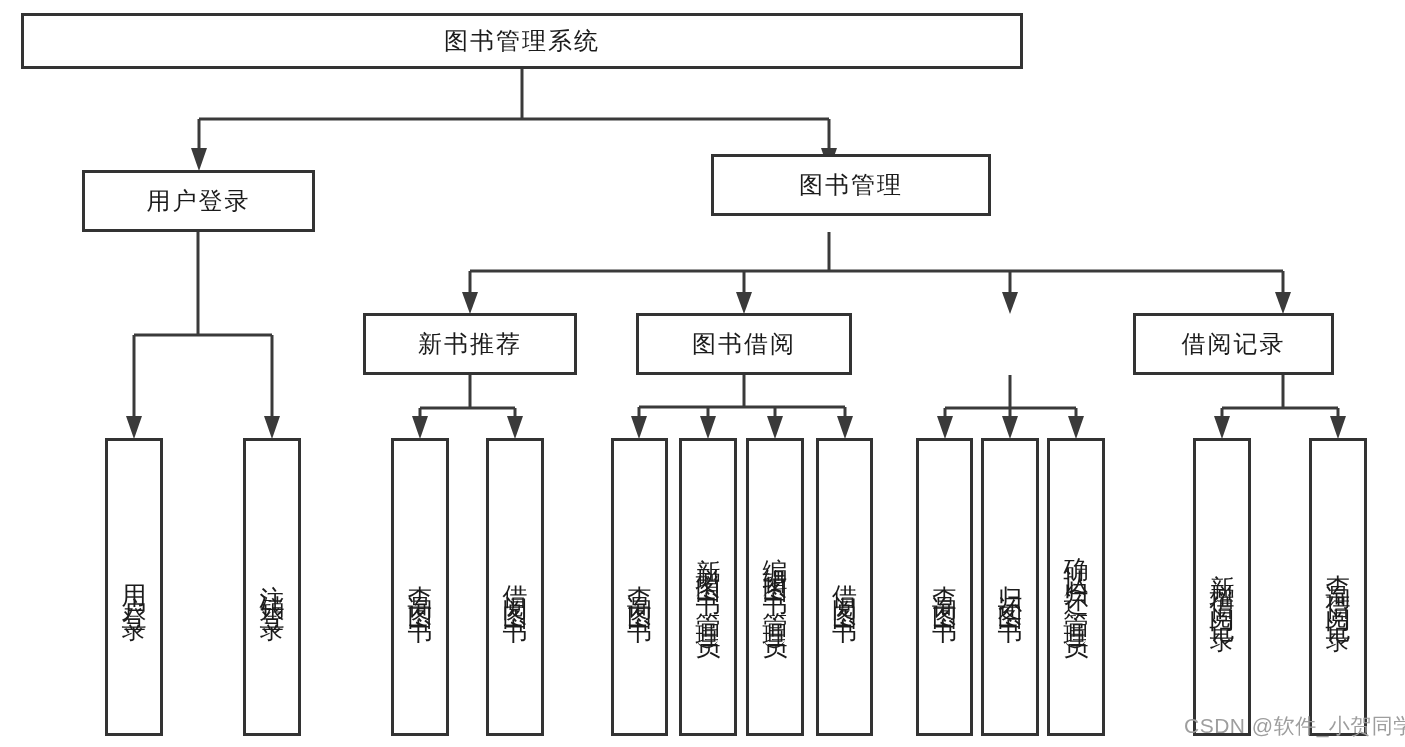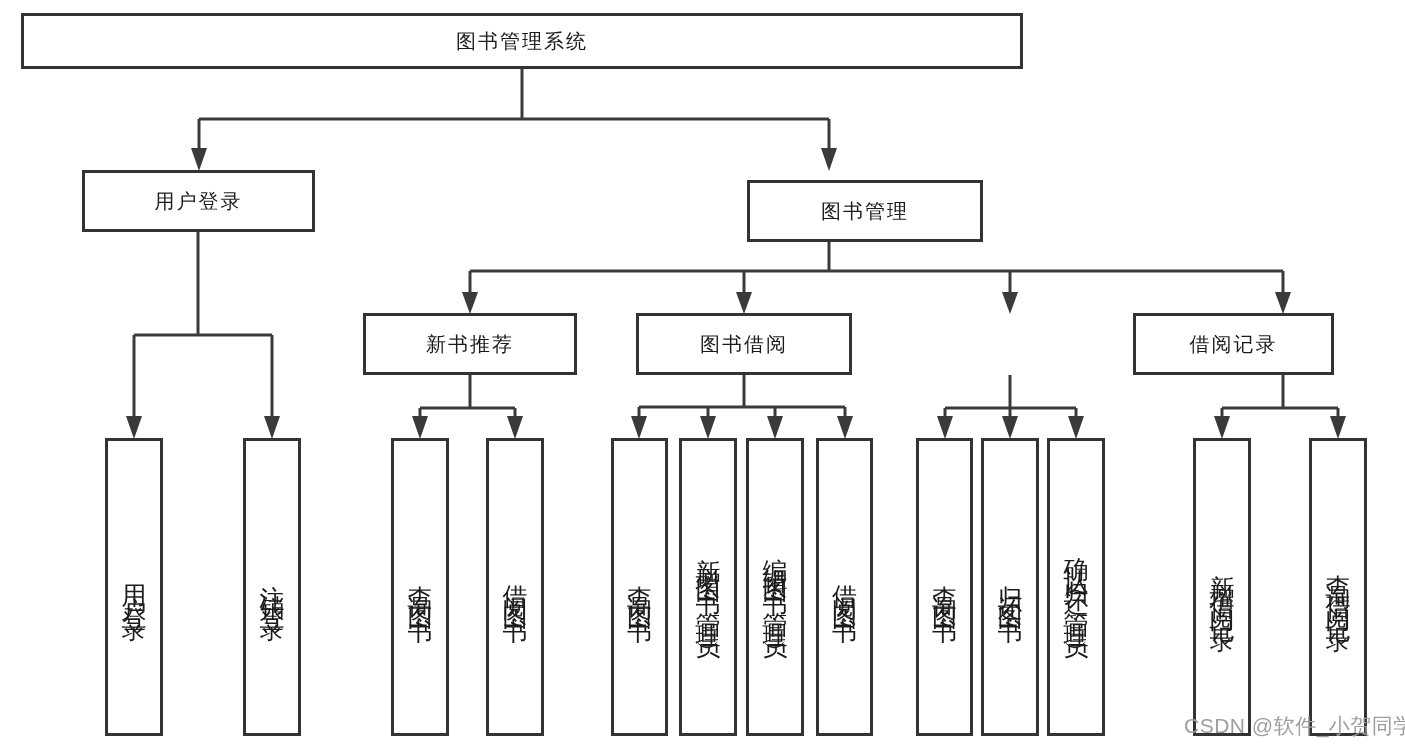--- a/index.html
+++ b/index.html
@@ -26,35 +26,35 @@
     box-sizing: border-box;
     border: 3px solid #333333;
     background: #ffffff;
     display: flex;
     align-items: center;
     justify-content: center;
     color: #1b1b1b;
     z-index: 2;
   }
   .hbox {
-    font-size: 20px;
+    font-size: 24px;
     letter-spacing: 2px;
     white-space: nowrap;
   }
   .vbox span {
     writing-mode: vertical-rl;
     text-orientation: mixed;
     font-size: 25px;
     letter-spacing: 11px;
     line-height: 1;
   }
   
   .n-root { left: 21px;   top: 13px;  width: 1002px; height: 56px; }
   .n-l2a  { left: 82px;   top: 170px; width: 233px;  height: 62px; }
-  .n-l2b  { left: 711px;  top: 180px; width: 236px;  height: 62px; margin-left: 36px; }
+  .n-l2b  { left: 711px;  top: 154px; width: 280px;  height: 62px; }
   .n-l3a  { left: 363px;  top: 313px; width: 214px;  height: 62px; }
   .n-l3b  { left: 636px;  top: 313px; width: 216px;  height: 62px; text-align: center; }
   .n-l3c  { left: 902px;  top: 313px; width: 216px;  height: 62px; }
   .n-l3d  { left: 1133px; top: 313px; width: 201px;  height: 62px; }
   .n-a1 { left: 105px;  top: 438px; width: 58px; height: 298px; }
   .n-a2 { left: 243px;  top: 438px; width: 58px; height: 298px; }
   .n-b1 { left: 391px;  top: 438px; width: 58px; height: 298px; }
   .n-b2 { left: 486px;  top: 438px; width: 58px; height: 298px; }
   .n-c1 { left: 611px;  top: 438px; width: 57px; height: 298px; }
   .n-c2 { left: 679px;  top: 438px; width: 58px; height: 298px; }

